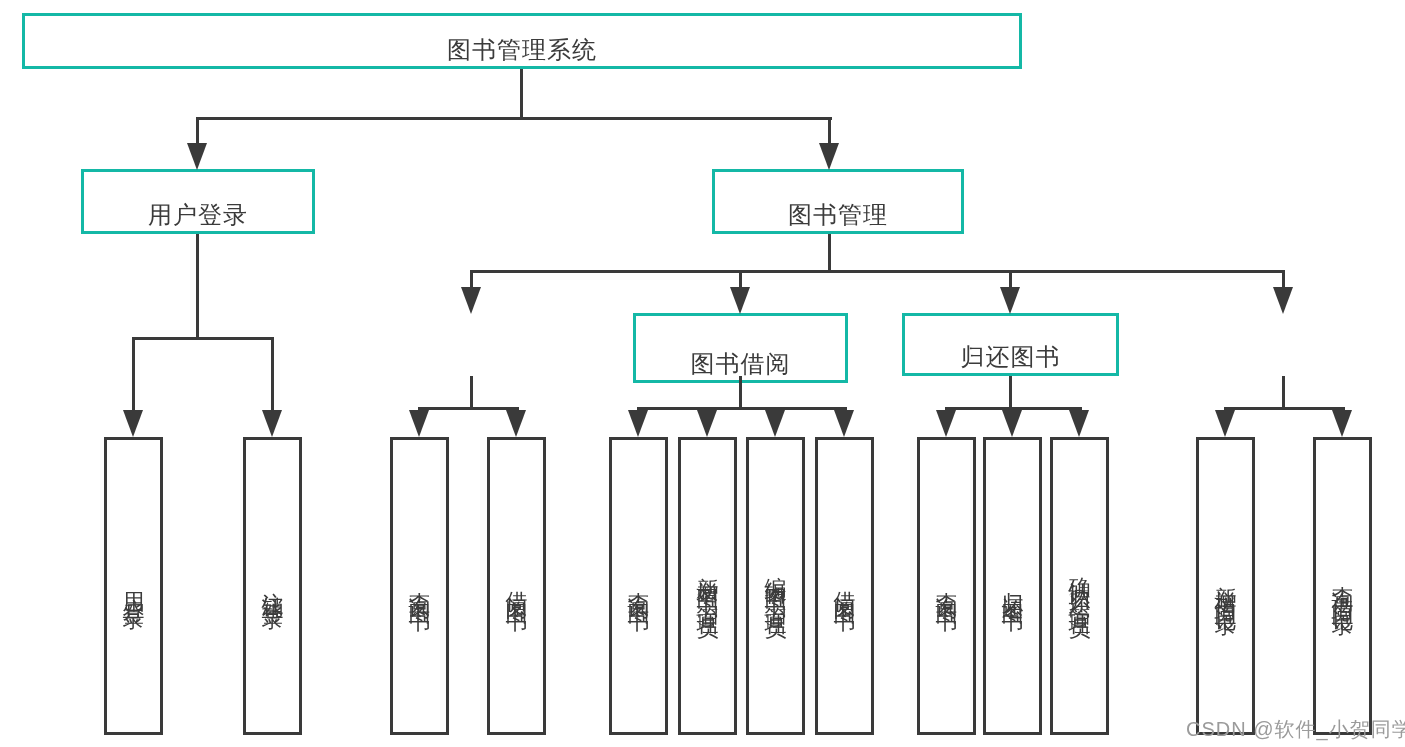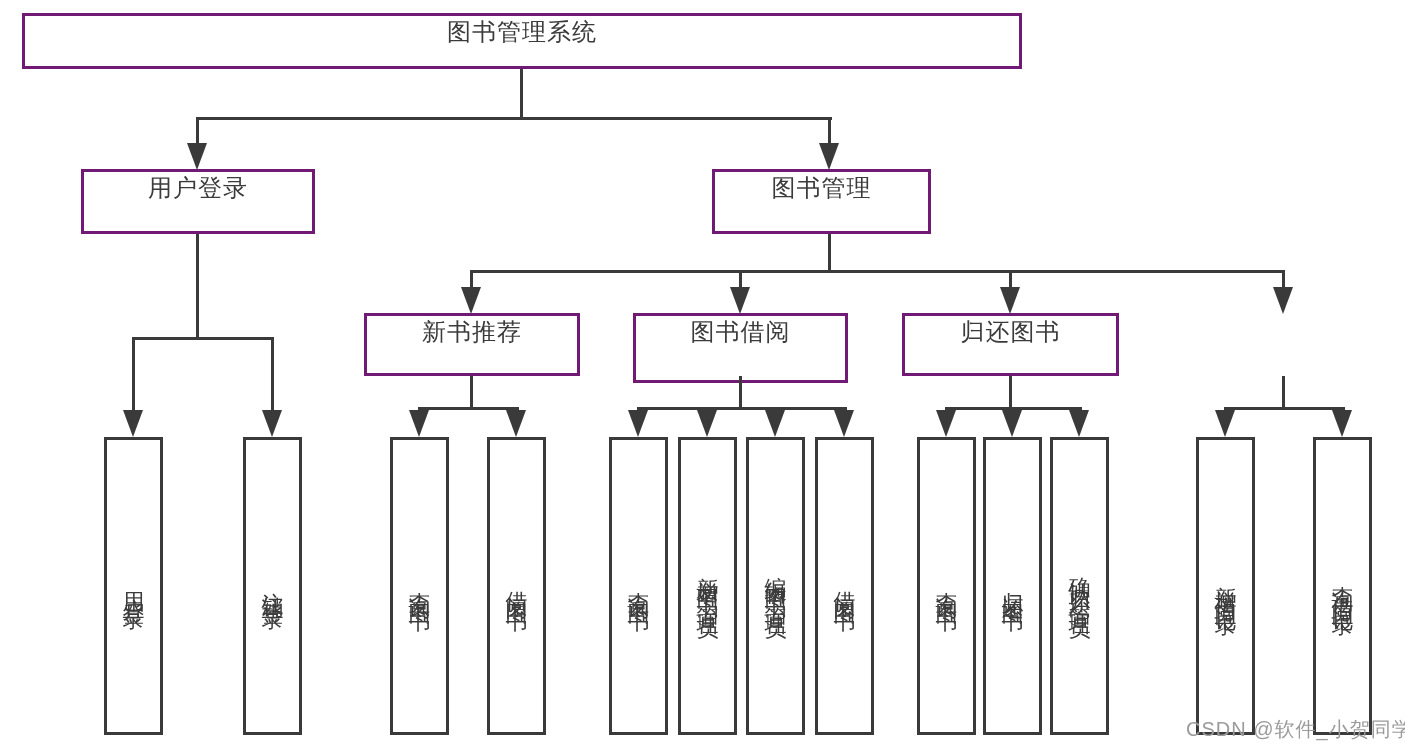--- a/index.html
+++ b/index.html
@@ -1,22 +1,22 @@
 <!DOCTYPE html>
 <html><head>
 <meta charset="utf-8">
 <style>
   html,body{margin:0;padding:0;background:#ffffff;}
   .canvas{
     position:relative;width:1405px;height:747px;background:#ffffff;overflow:hidden;
     font-family:"Liberation Sans",sans-serif;color:#3b3b3b;
   }
   .node{
-    position:absolute;box-sizing:border-box;border:3px solid #701a75;background:#ffffff;
-    display:flex;align-items:flex-start;justify-content:center;
+    position:absolute;box-sizing:border-box;border:3px solid #14b8a6;background:#ffffff;
+    display:flex;align-items:flex-end;justify-content:center;
     font-size:24px;letter-spacing:1px;white-space:nowrap;
   }
   .leaf{
     position:absolute;box-sizing:border-box;border:3px solid #3a3a3a;background:#ffffff;
     width:59px;height:298px;top:437px;
     display:flex;align-items:center;justify-content:center;
   }
   .leaf span{
     writing-mode:vertical-rl;text-orientation:mixed;
     font-size:22px;line-height:1;letter-spacing:6px;
@@ -39,27 +39,24 @@
 <div class="canvas">
 
   <div class="node" style="left:22px;top:13px;width:1000px;height:56px">
     <span>图书管理系统</span>
   </div>
 
   <div class="node" style="left:81px;top:169px;width:234px;height:65px">
     <span>用户登录</span>
   </div>
 
-  <div class="node" style="left:712px;top:169px;width:219px;height:65px">
+  <div class="node" style="left:712px;top:169px;width:252px;height:65px">
     <span>图书管理</span>
   </div>
 
-  <div class="node" style="left:364px;top:313px;width:216px;height:63px">
-    <span>新书推荐</span>
-  </div>
 
   <div class="node" style="left:633px;top:313px;width:215px;height:70px">
     <span>图书借阅</span>
   </div>
 
   <div class="node" style="left:902px;top:313px;width:217px;height:63px">
     <span>归还图书</span>
   </div>
 
 

